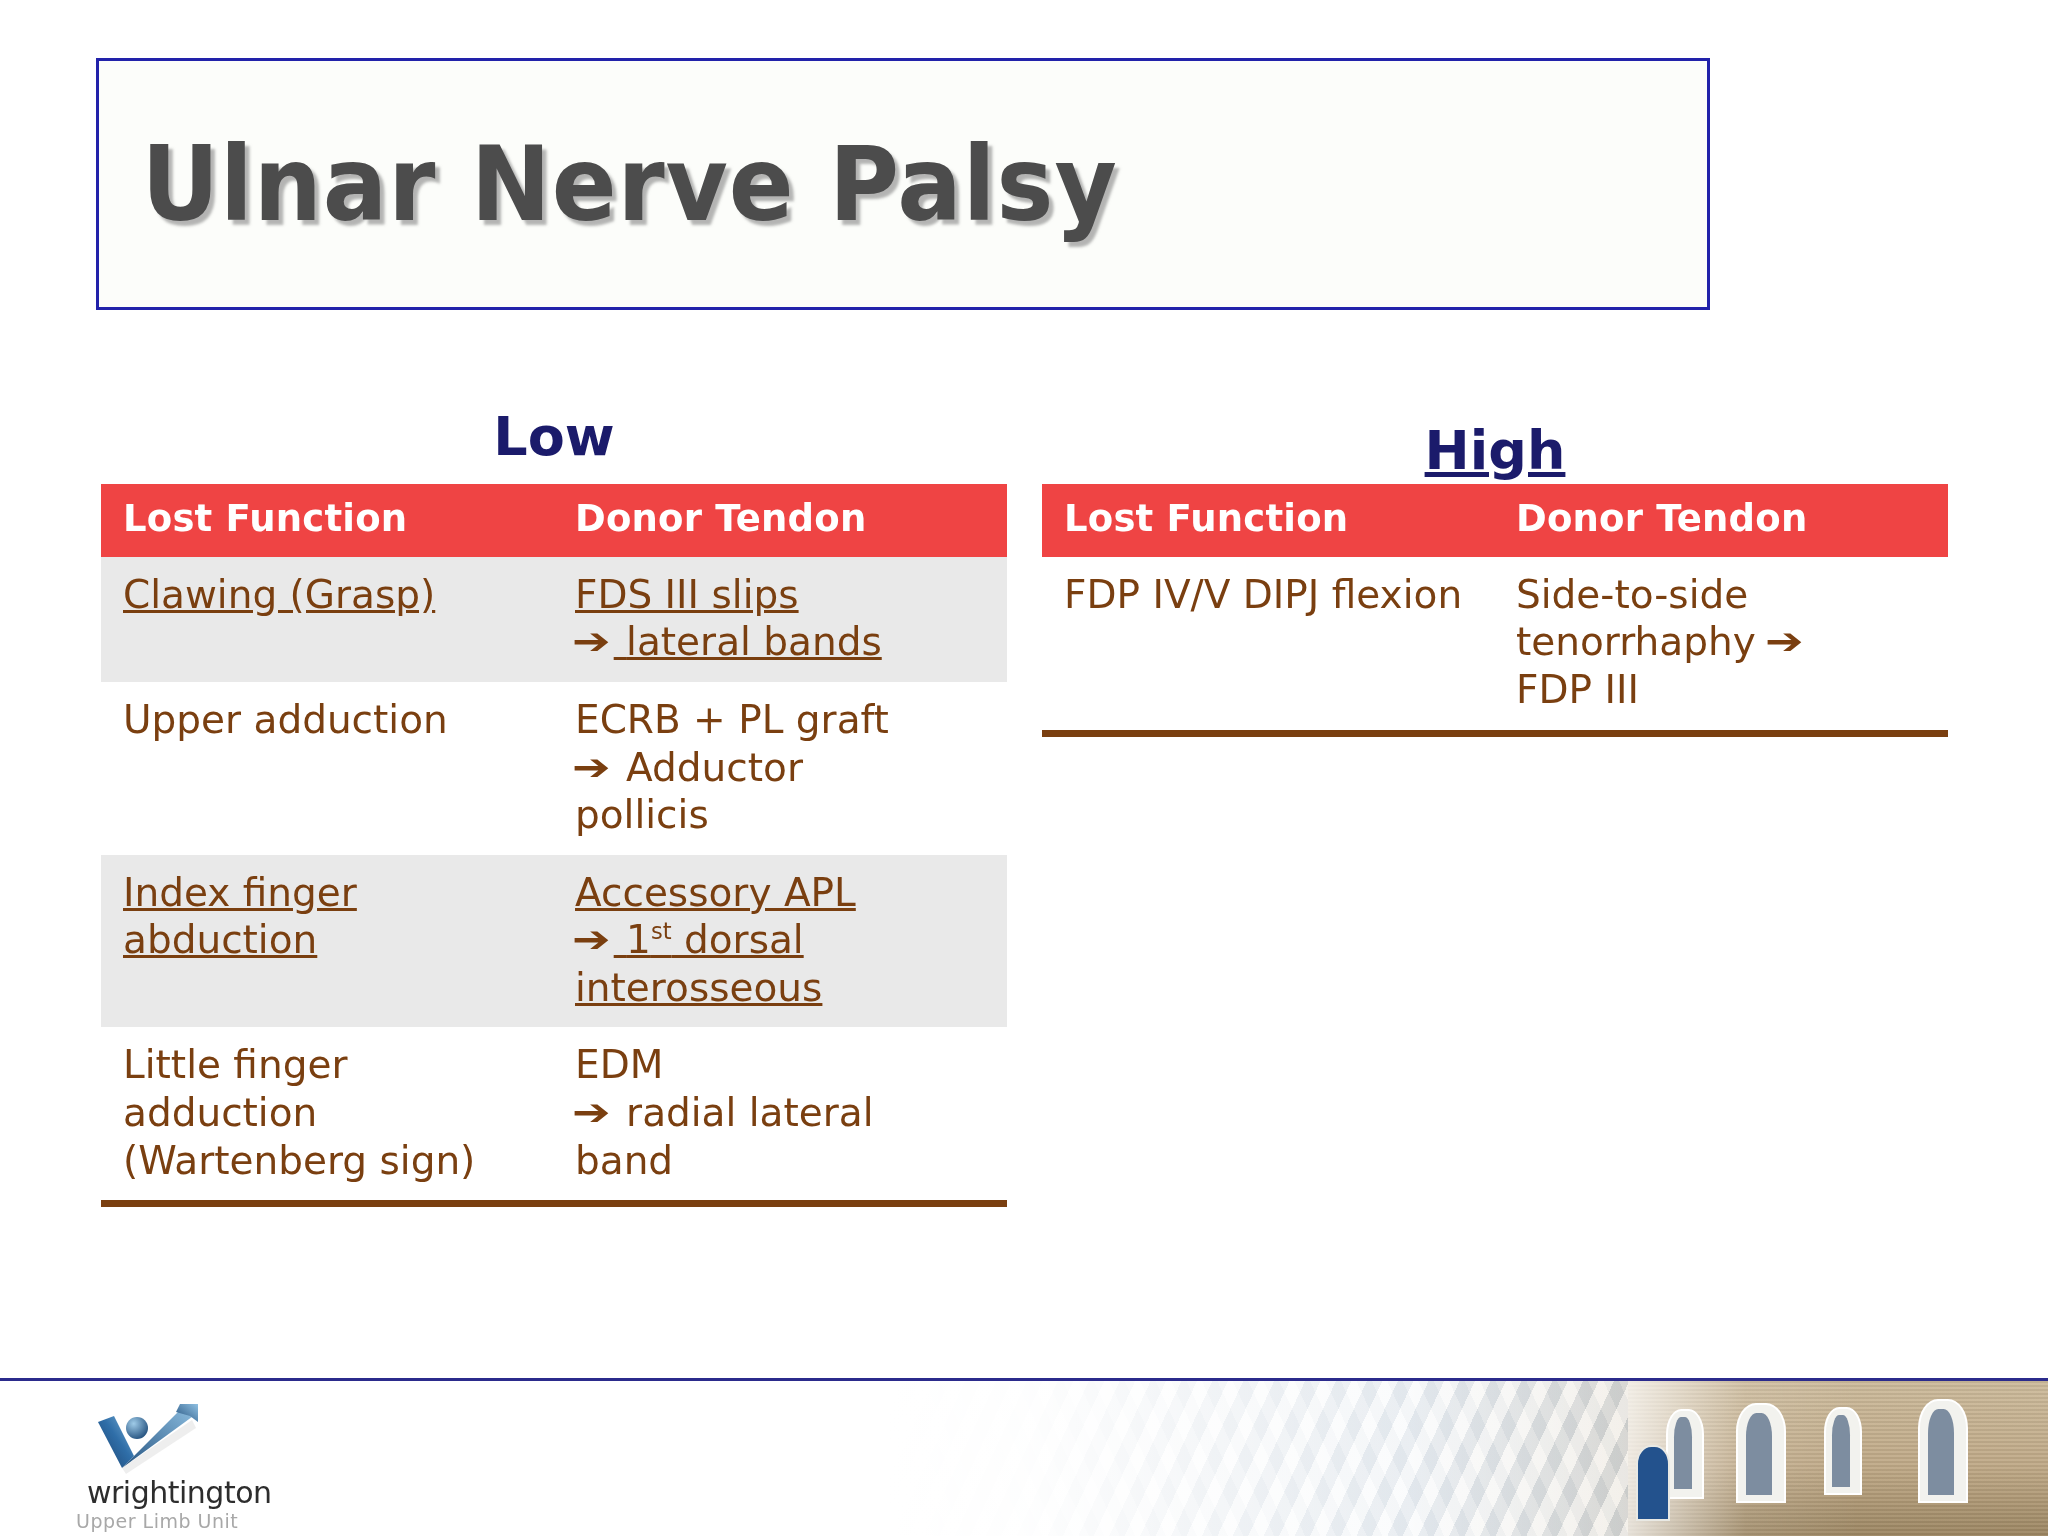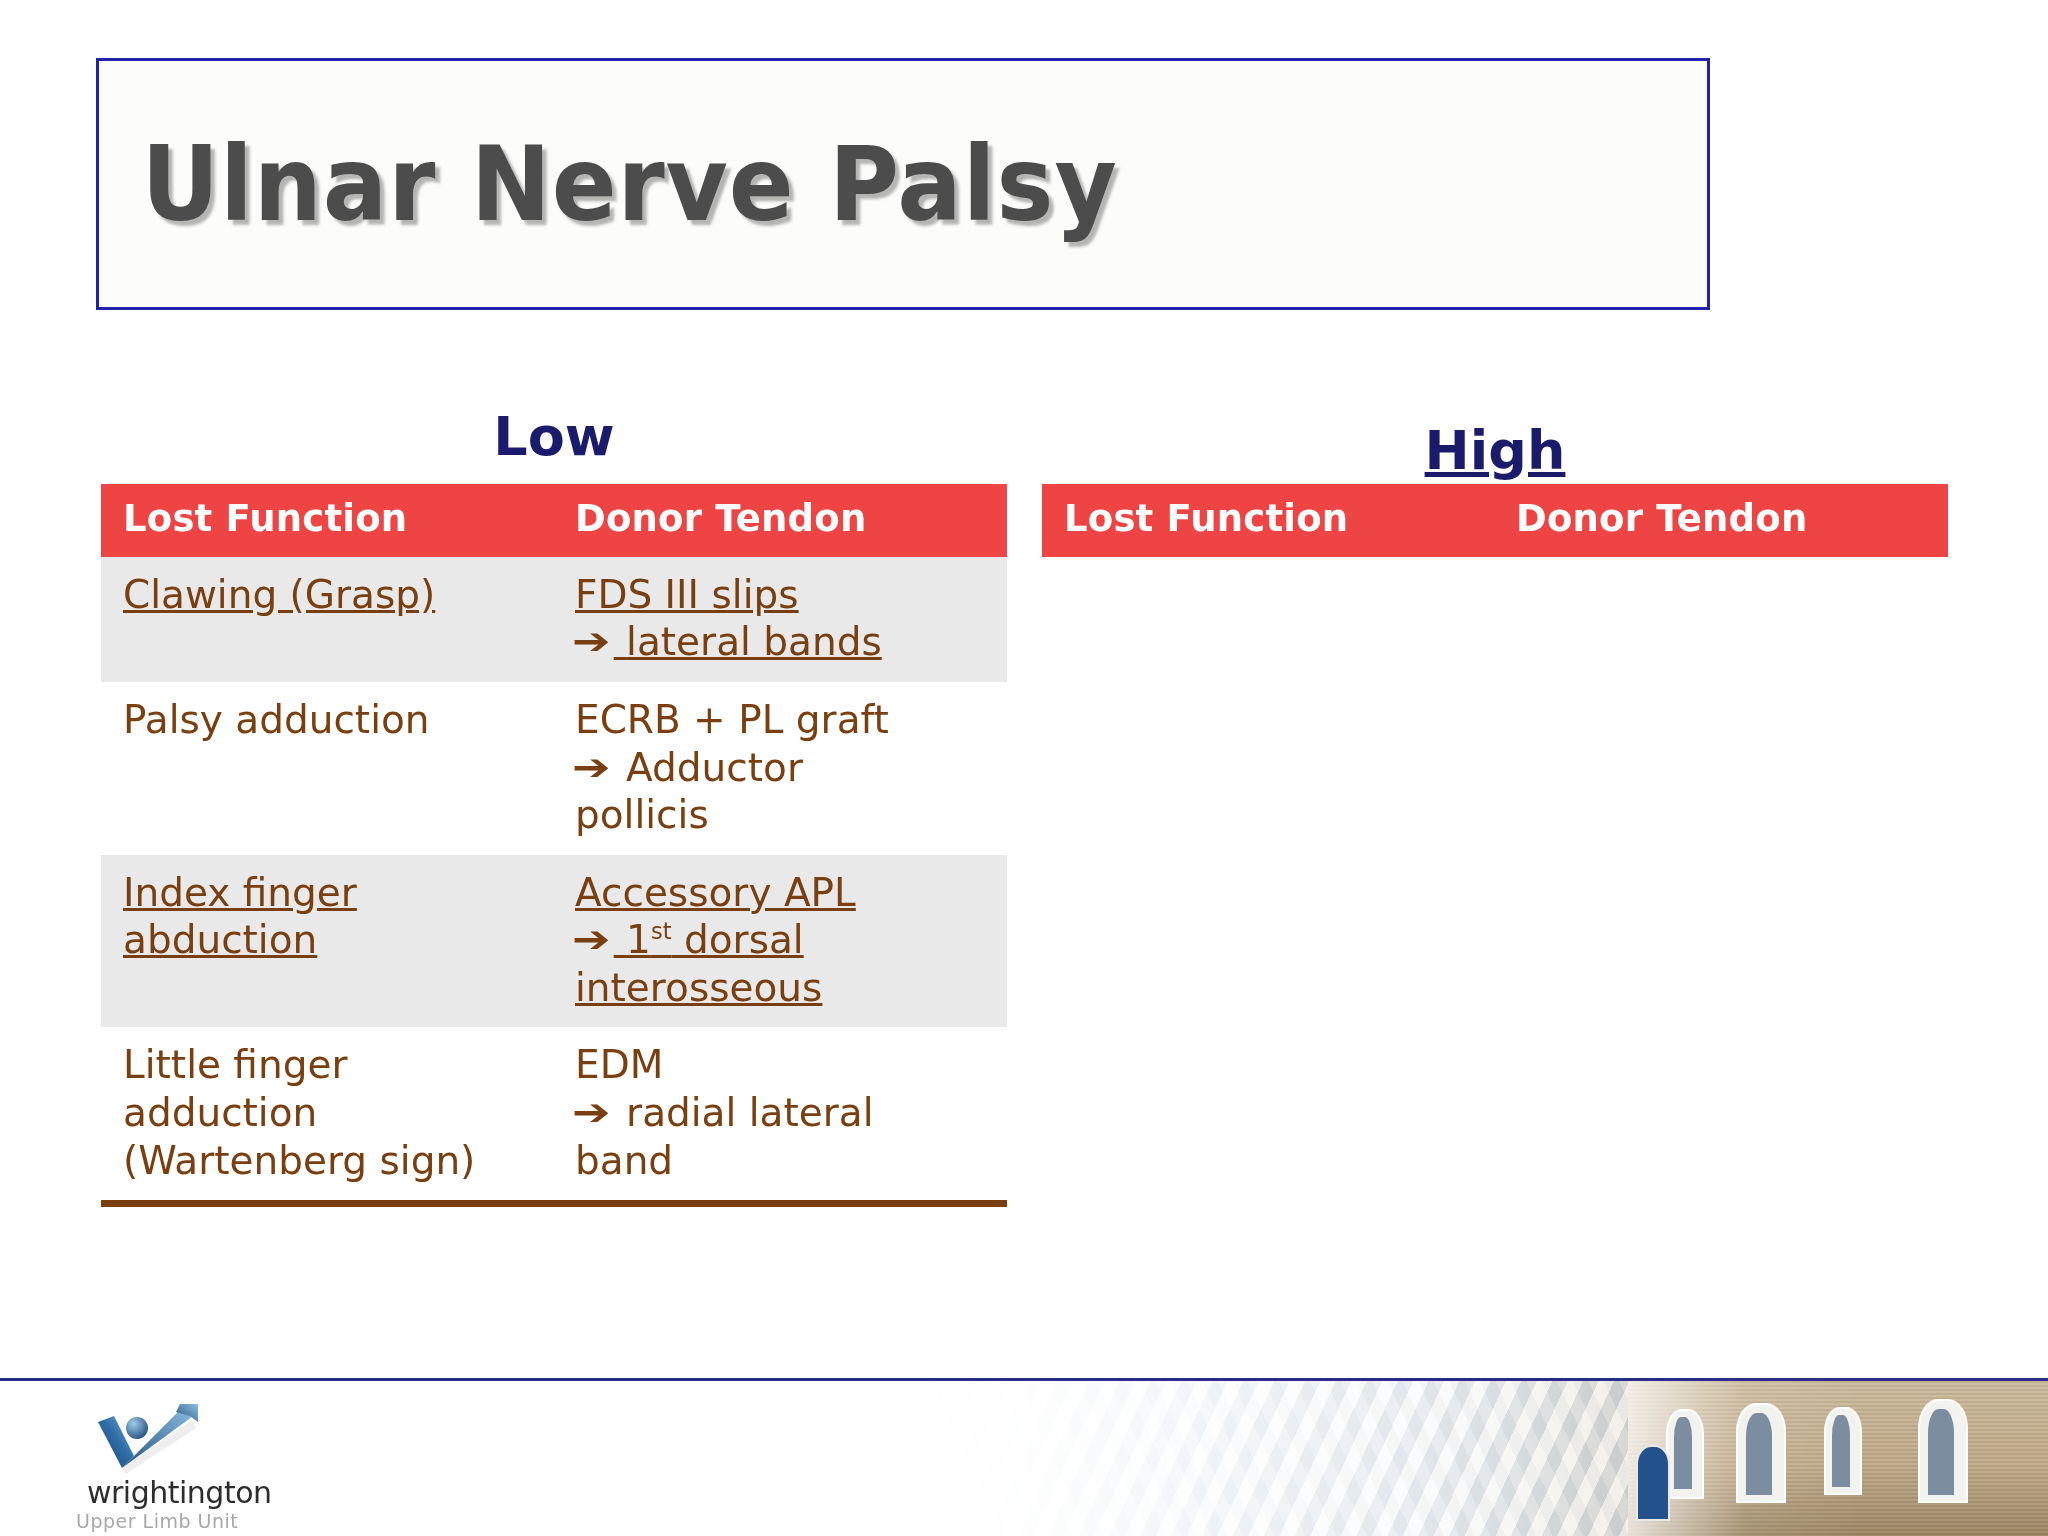--- a/index.html
+++ b/index.html
@@ -217,21 +217,21 @@
   <tbody>
     <tr class="shade">
       <td>Clawing (Grasp)</td>
       <td>
         <span>FDS III slips</span><br>
         <span class="arrow">➔</span>
         <span>lateral bands</span>
       </td>
     </tr>
     <tr class="plain">
-      <td>Palsy adduction</td>
+      <td>Upper adduction</td>
       <td>
         <span>ECRB + PL graft</span><br>
         <span class="arrow">➔</span>
         <span>Adductor</span><br>
         <span>pollicis</span>
       </td>
     </tr>
     <tr class="shade">
       <td>Index finger abduction</td>
       <td>
@@ -258,20 +258,29 @@
       <col class="c1">
       <col class="c2">
     </colgroup>
   <thead>
     <tr>
       <th>Lost Function</th>
       <th>Donor Tendon</th>
     </tr>
   </thead>
   <tbody>
+    <tr class="plain last">
+      <td>FDP IV/V DIPJ flexion</td>
+      <td>
+        <span>Side-to-side</span><br>
+        <span>tenorrhaphy</span>
+        <span class="arrow">➔</span><br>
+        <span>FDP III</span>
+      </td>
+    </tr>
   </tbody>
 </table>
 
 <div class="footer-line"></div>
 <div class="footer-band">
   <div class="footer-photo"></div>
   <div class="photo-building">
     <div class="win" style="left:38px; top:28px; width:34px; height:86px;"></div>
     <div class="win inner" style="left:46px; top:36px; width:18px; height:72px;"></div>
     <div class="win" style="left:108px; top:22px; width:46px; height:96px;"></div>

